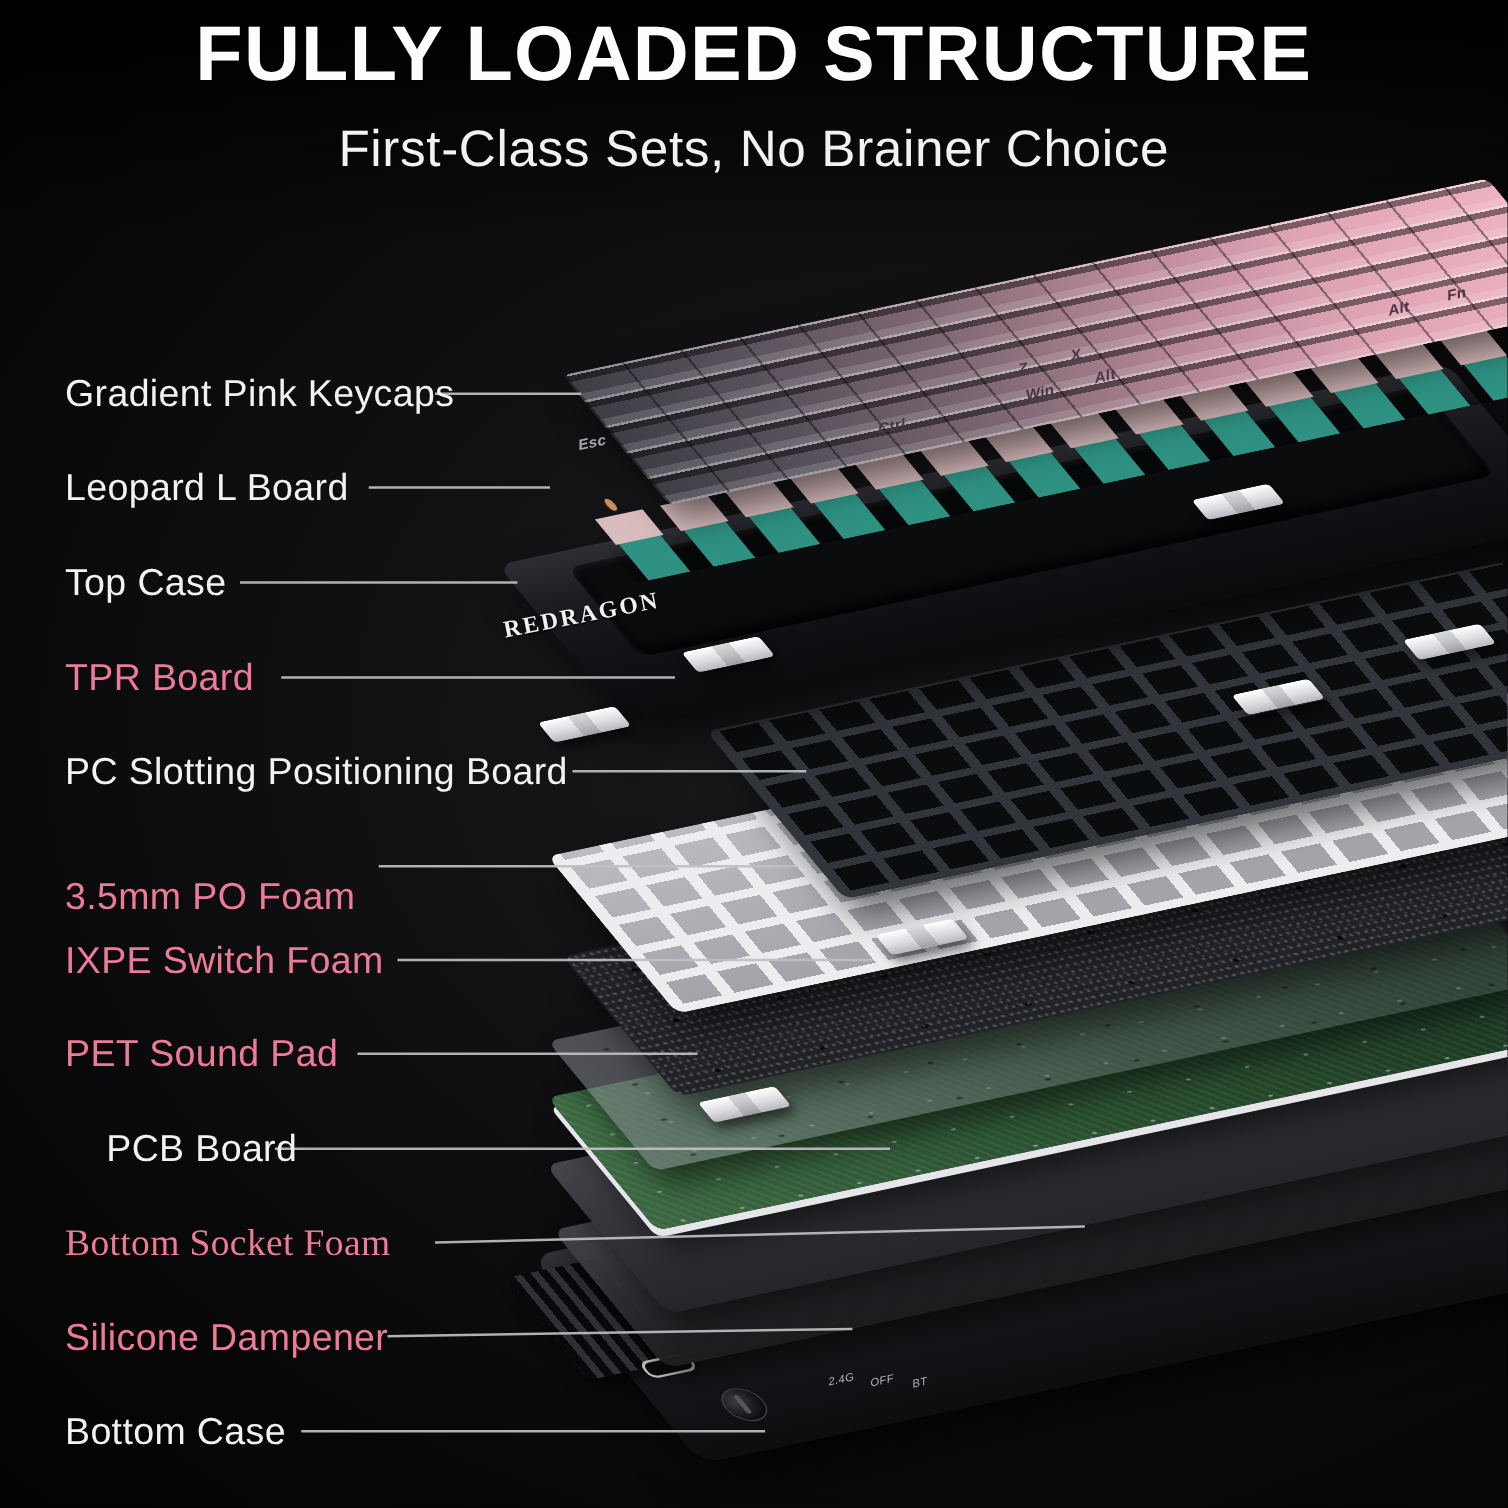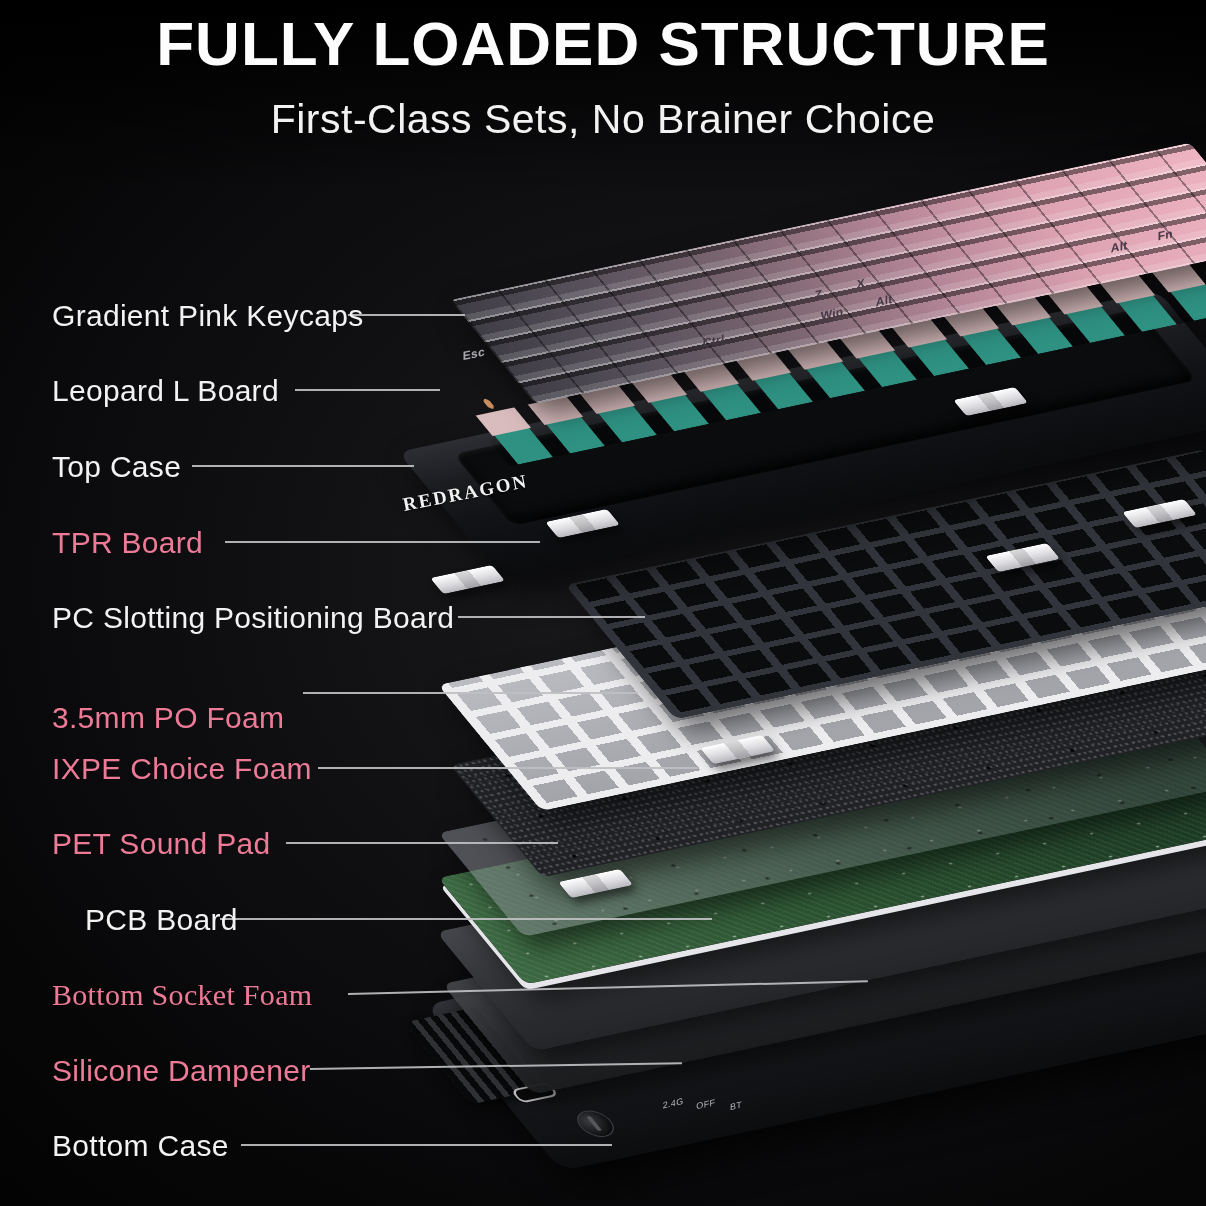--- a/index.html
+++ b/index.html
@@ -243,21 +243,21 @@
 
 <div class="label pink" style="top:523px;">TPR Board</div>
 <div class="lead" style="left:225px;top:541px;width:315px;"></div>
 
 <div class="label" style="top:598px;">PC Slotting Positioning Board</div>
 <div class="lead" style="left:458px;top:616px;width:187px;"></div>
 
 <div class="label pink" style="top:674px;margin-top:24px;">3.5mm PO Foam</div>
 <div class="lead" style="left:303px;top:692px;width:335px;"></div>
 
-<div class="label pink" style="top:749px;">IXPE Choice Foam</div>
+<div class="label pink" style="top:749px;">IXPE Switch Foam</div>
 <div class="lead" style="left:318px;top:767px;width:380px;"></div>
 
 <div class="label pink" style="top:824px;">PET Sound Pad</div>
 <div class="lead" style="left:286px;top:842px;width:272px;"></div>
 
 <div class="label" style="top:900px;margin-left:33px;">PCB Board</div>
 <div class="lead" style="left:220px;top:918px;width:492px;"></div>
 
 <div class="label pink" style="top:975px;font-family:Liberation Serif, serif;">Bottom Socket Foam</div>
 <div class="lead" style="left:348px;top:993px;width:520px;transform:rotate(-1.4deg);"></div>

